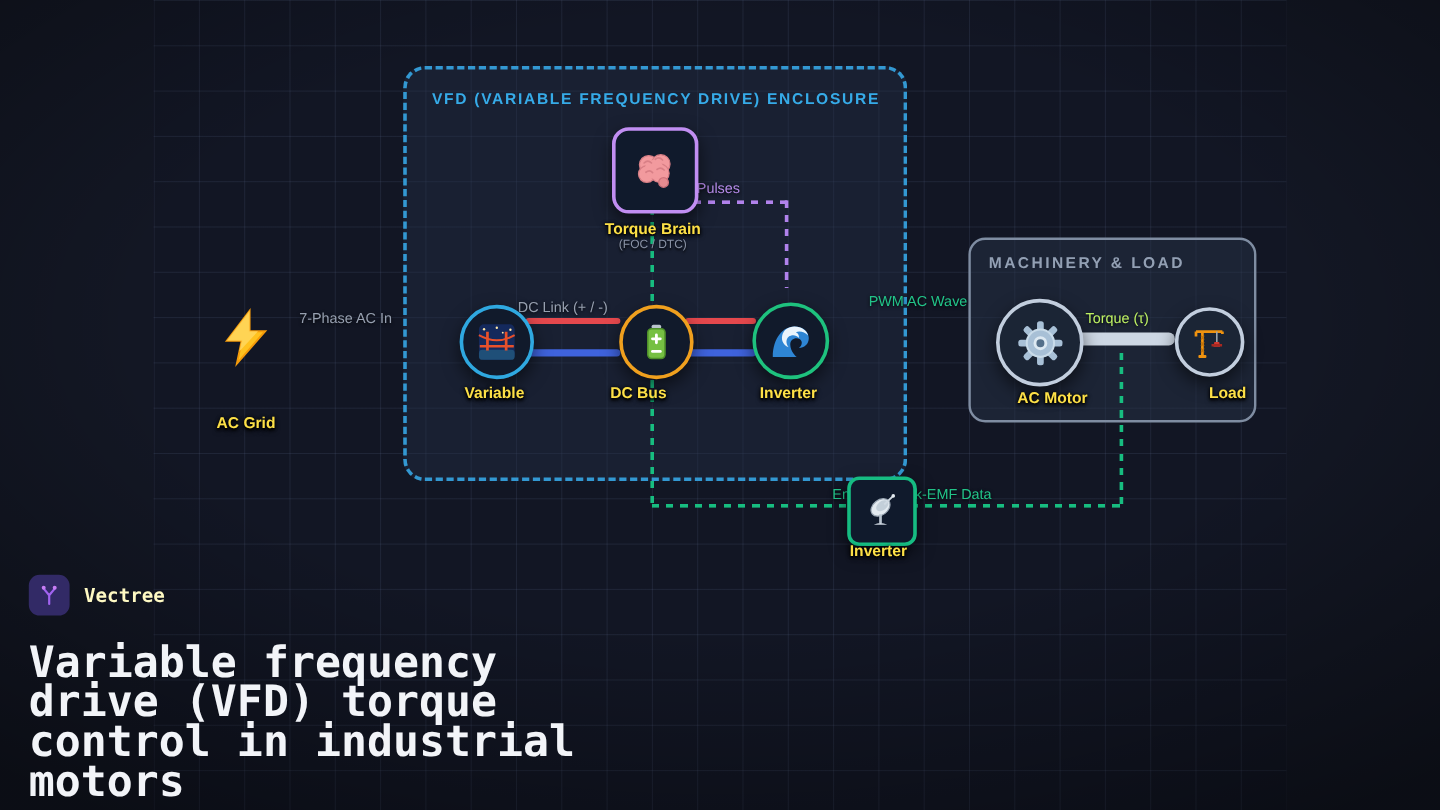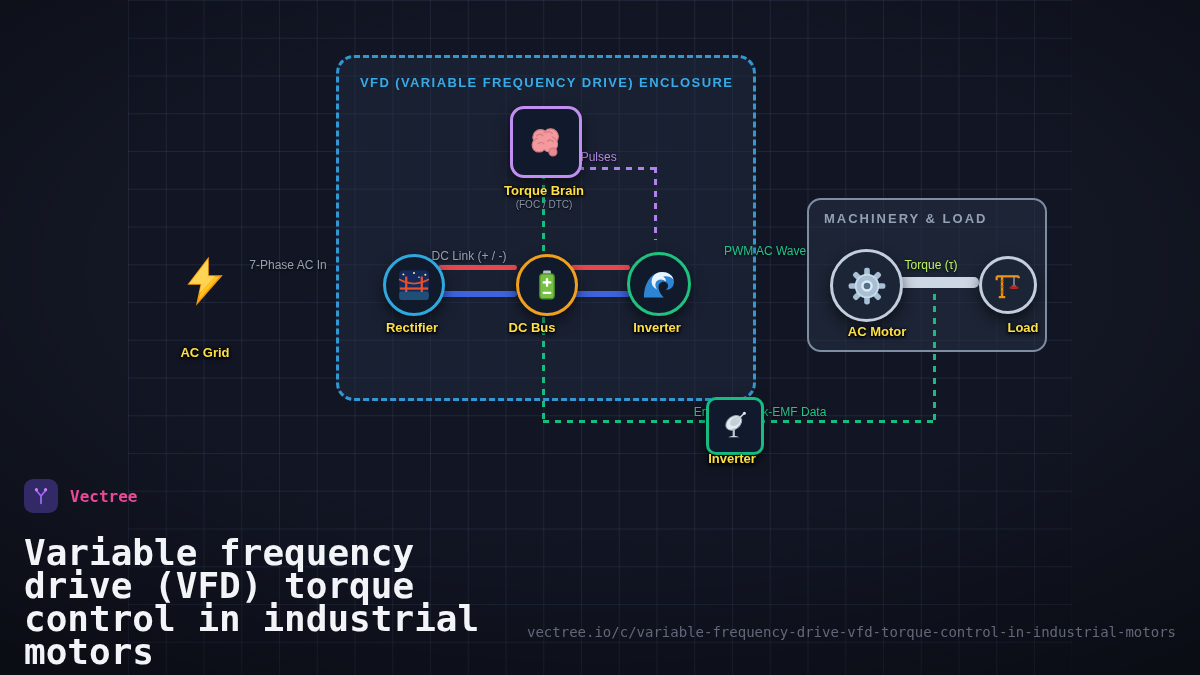--- a/index.html
+++ b/index.html
@@ -54,21 +54,21 @@
   .nlabel{position:absolute;z-index:4;font-size:13px;font-weight:bold;color:#fde047;
     white-space:nowrap;transform:translateX(-50%);
     text-shadow:0 0 3px #000,0 1px 2px #000,0 2px 4px rgba(0,0,0,.8);}
   .nsub{position:absolute;z-index:4;font-size:10px;color:#8a93a6;white-space:nowrap;
     transform:translateX(-50%);text-shadow:0 1px 2px #000;}
   .free-icon{position:absolute;z-index:3;}
   
   .logo{position:absolute;left:24px;top:479px;width:34px;height:34px;z-index:5;
     border-radius:9px;background:#322a66;display:flex;align-items:center;justify-content:center;}
   .brand{position:absolute;left:70px;top:487px;z-index:5;font-family:"DejaVu Sans Mono",monospace;
-    font-size:16px;font-weight:bold;color:#ec4899;}
+    font-size:16px;font-weight:bold;color:#fef9c3;}
   .headline{position:absolute;left:24px;top:516px;width:492px;z-index:5;
     font-family:"DejaVu Sans Mono",monospace;font-size:36px;line-height:33px;
     font-weight:bold;color:#f2f4f8;margin-top:20px;}
   .url{position:absolute;right:24px;top:624px;z-index:5;font-family:"DejaVu Sans Mono",monospace;
     font-size:14px;color:#62687a;}
 </style>
 </head>
 <body>
 
 <div class="stage">
@@ -136,21 +136,21 @@
         <path d="M2 14.5 H22"></path>
       </g>
       <g fill="#ffe9a8">
           <circle cx="4.5" cy="4.5" r="0.7"></circle>
           <circle cx="12" cy="3.6" r="0.7"></circle>
           <circle cx="20" cy="4.8" r="0.7"></circle>
           <circle cx="15.5" cy="6.5" r="0.55"></circle>
         </g>
     </svg>
   </div>
-  <div class="nlabel" style="left:412px;top:320px;">Rectifier</div>
+  <div class="nlabel" style="left:412px;top:320px;">Variable</div>
 
   <div class="circle-node n-dcbus">
     <svg width="32" height="34" viewBox="0 0 24 26">
       <rect x="9" y="2" width="6" height="3" rx="1" fill="#b9c4cc"></rect>
       <rect x="6.5" y="4.5" width="11" height="19" rx="2.5" fill="#76c043" stroke="#4e8f2a" stroke-width="1"></rect>
       <path d="M12 8.5 v5 M9.5 11 h5" stroke="#ffffff" stroke-width="1.8" stroke-linecap="round"></path>
       <path d="M9.5 19 h5" stroke="#ffffff" stroke-width="1.8" stroke-linecap="round"></path>
     </svg>
   </div>
   <div class="nlabel" style="left:532px;top:320px;">DC Bus</div>
@@ -210,16 +210,15 @@
 
   <div class="logo">
     <svg width="22" height="22" viewBox="0 0 24 24">
       <path d="M12 20 V12 M12 12 L7 6 M12 12 L17 6" fill="none" stroke="#a163f0" stroke-width="2" stroke-linecap="round"></path>
       <circle cx="7" cy="5.2" r="1.8" fill="#c77df5"></circle>
       <circle cx="17" cy="5.2" r="1.8" fill="#c77df5"></circle>
     </svg>
   </div>
   <div class="brand">Vectree</div>
   <div class="headline">Variable frequency drive (VFD) torque control in industrial motors</div>
-  <div class="url">vectree.io/c/variable-frequency-drive-vfd-torque-control-in-industrial-motors</div>
 
   <div class="vignette"></div>
 </div>
 
 </body></html>

